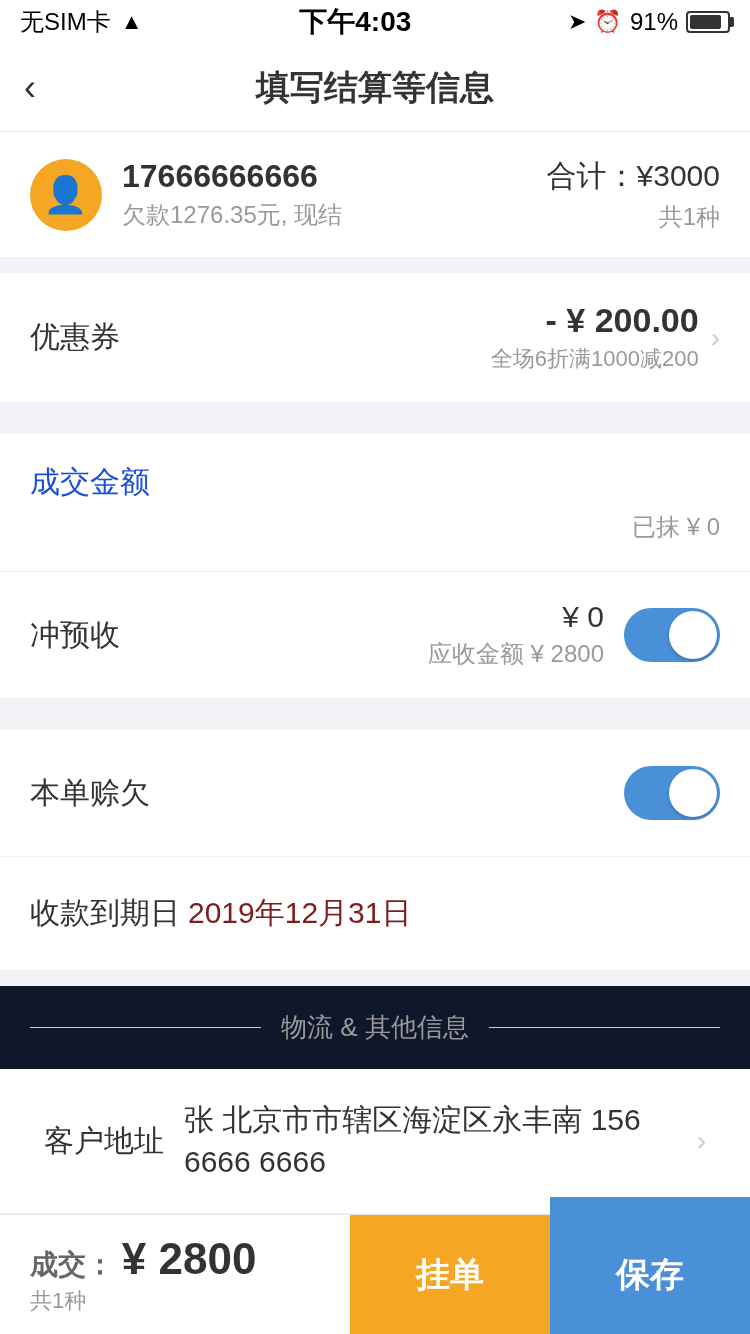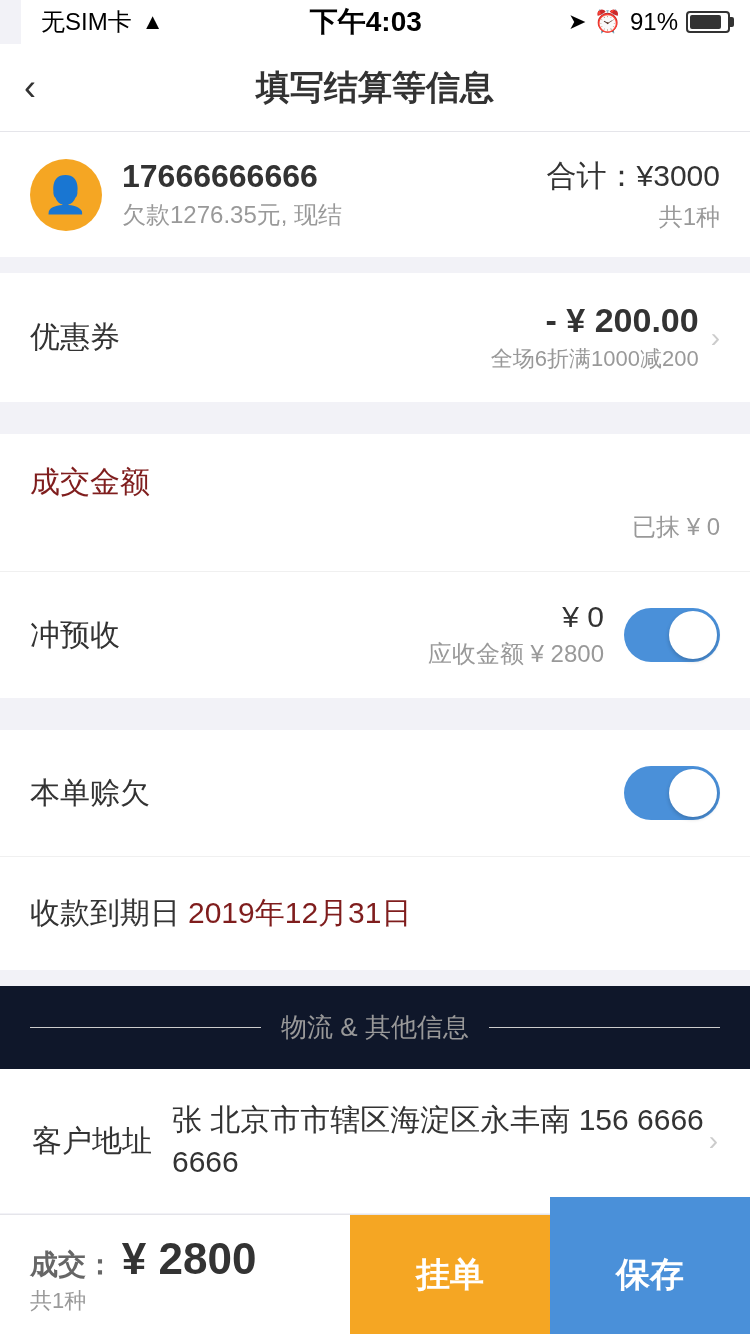--- a/index.html
+++ b/index.html
@@ -16,21 +16,20 @@
     
     .status-bar {
       height: 44px;
       background: #fff;
       display: flex;
       align-items: center;
       justify-content: space-between;
       padding: 0 20px;
       font-size: 24px;
       font-weight: 500;
-      margin-left: 21px;
     }
     .status-left { display: flex; align-items: center; gap: 10px; }
     .status-right { display: flex; align-items: center; gap: 8px; }
     .wifi-icon { font-size: 22px; }
     .battery-bar {
       width: 44px; height: 22px; border: 2px solid #333; border-radius: 4px;
       position: relative; display: flex; align-items: center; padding: 2px;
     }
     .battery-bar::after {
       content: ''; position: absolute; right: -6px; top: 50%; transform: translateY(-50%);
@@ -153,21 +152,21 @@
       padding: 28px 30px;
       margin-bottom: 0;
     }
     .deal-row {
       display: flex;
       align-items: center;
       justify-content: space-between;
     }
     .deal-label {
       font-size: 30px;
-      color: #7f1d1d;
+      color: #1d4ed8;
     }
     .deal-right {
       display: flex;
       align-items: center;
       gap: 20px;
     }
     .deal-amount-value {
       font-size: 52px;
       font-weight: 600;
       color: #4a90d9;
@@ -295,21 +294,21 @@
     }
     .logistics-title {
       font-size: 26px;
       color: #999;
       margin: 0 20px;
     }
 
     
     .address-section {
       background: #fff;
-      padding: 30px 32px;
+      padding: 30px 44px;
       display: flex;
       align-items: center;
       justify-content: space-between;
       margin-bottom: 16px;
     }
     .address-label {
       font-size: 30px;
       color: #333;
       white-space: nowrap;
       margin-right: 20px;

